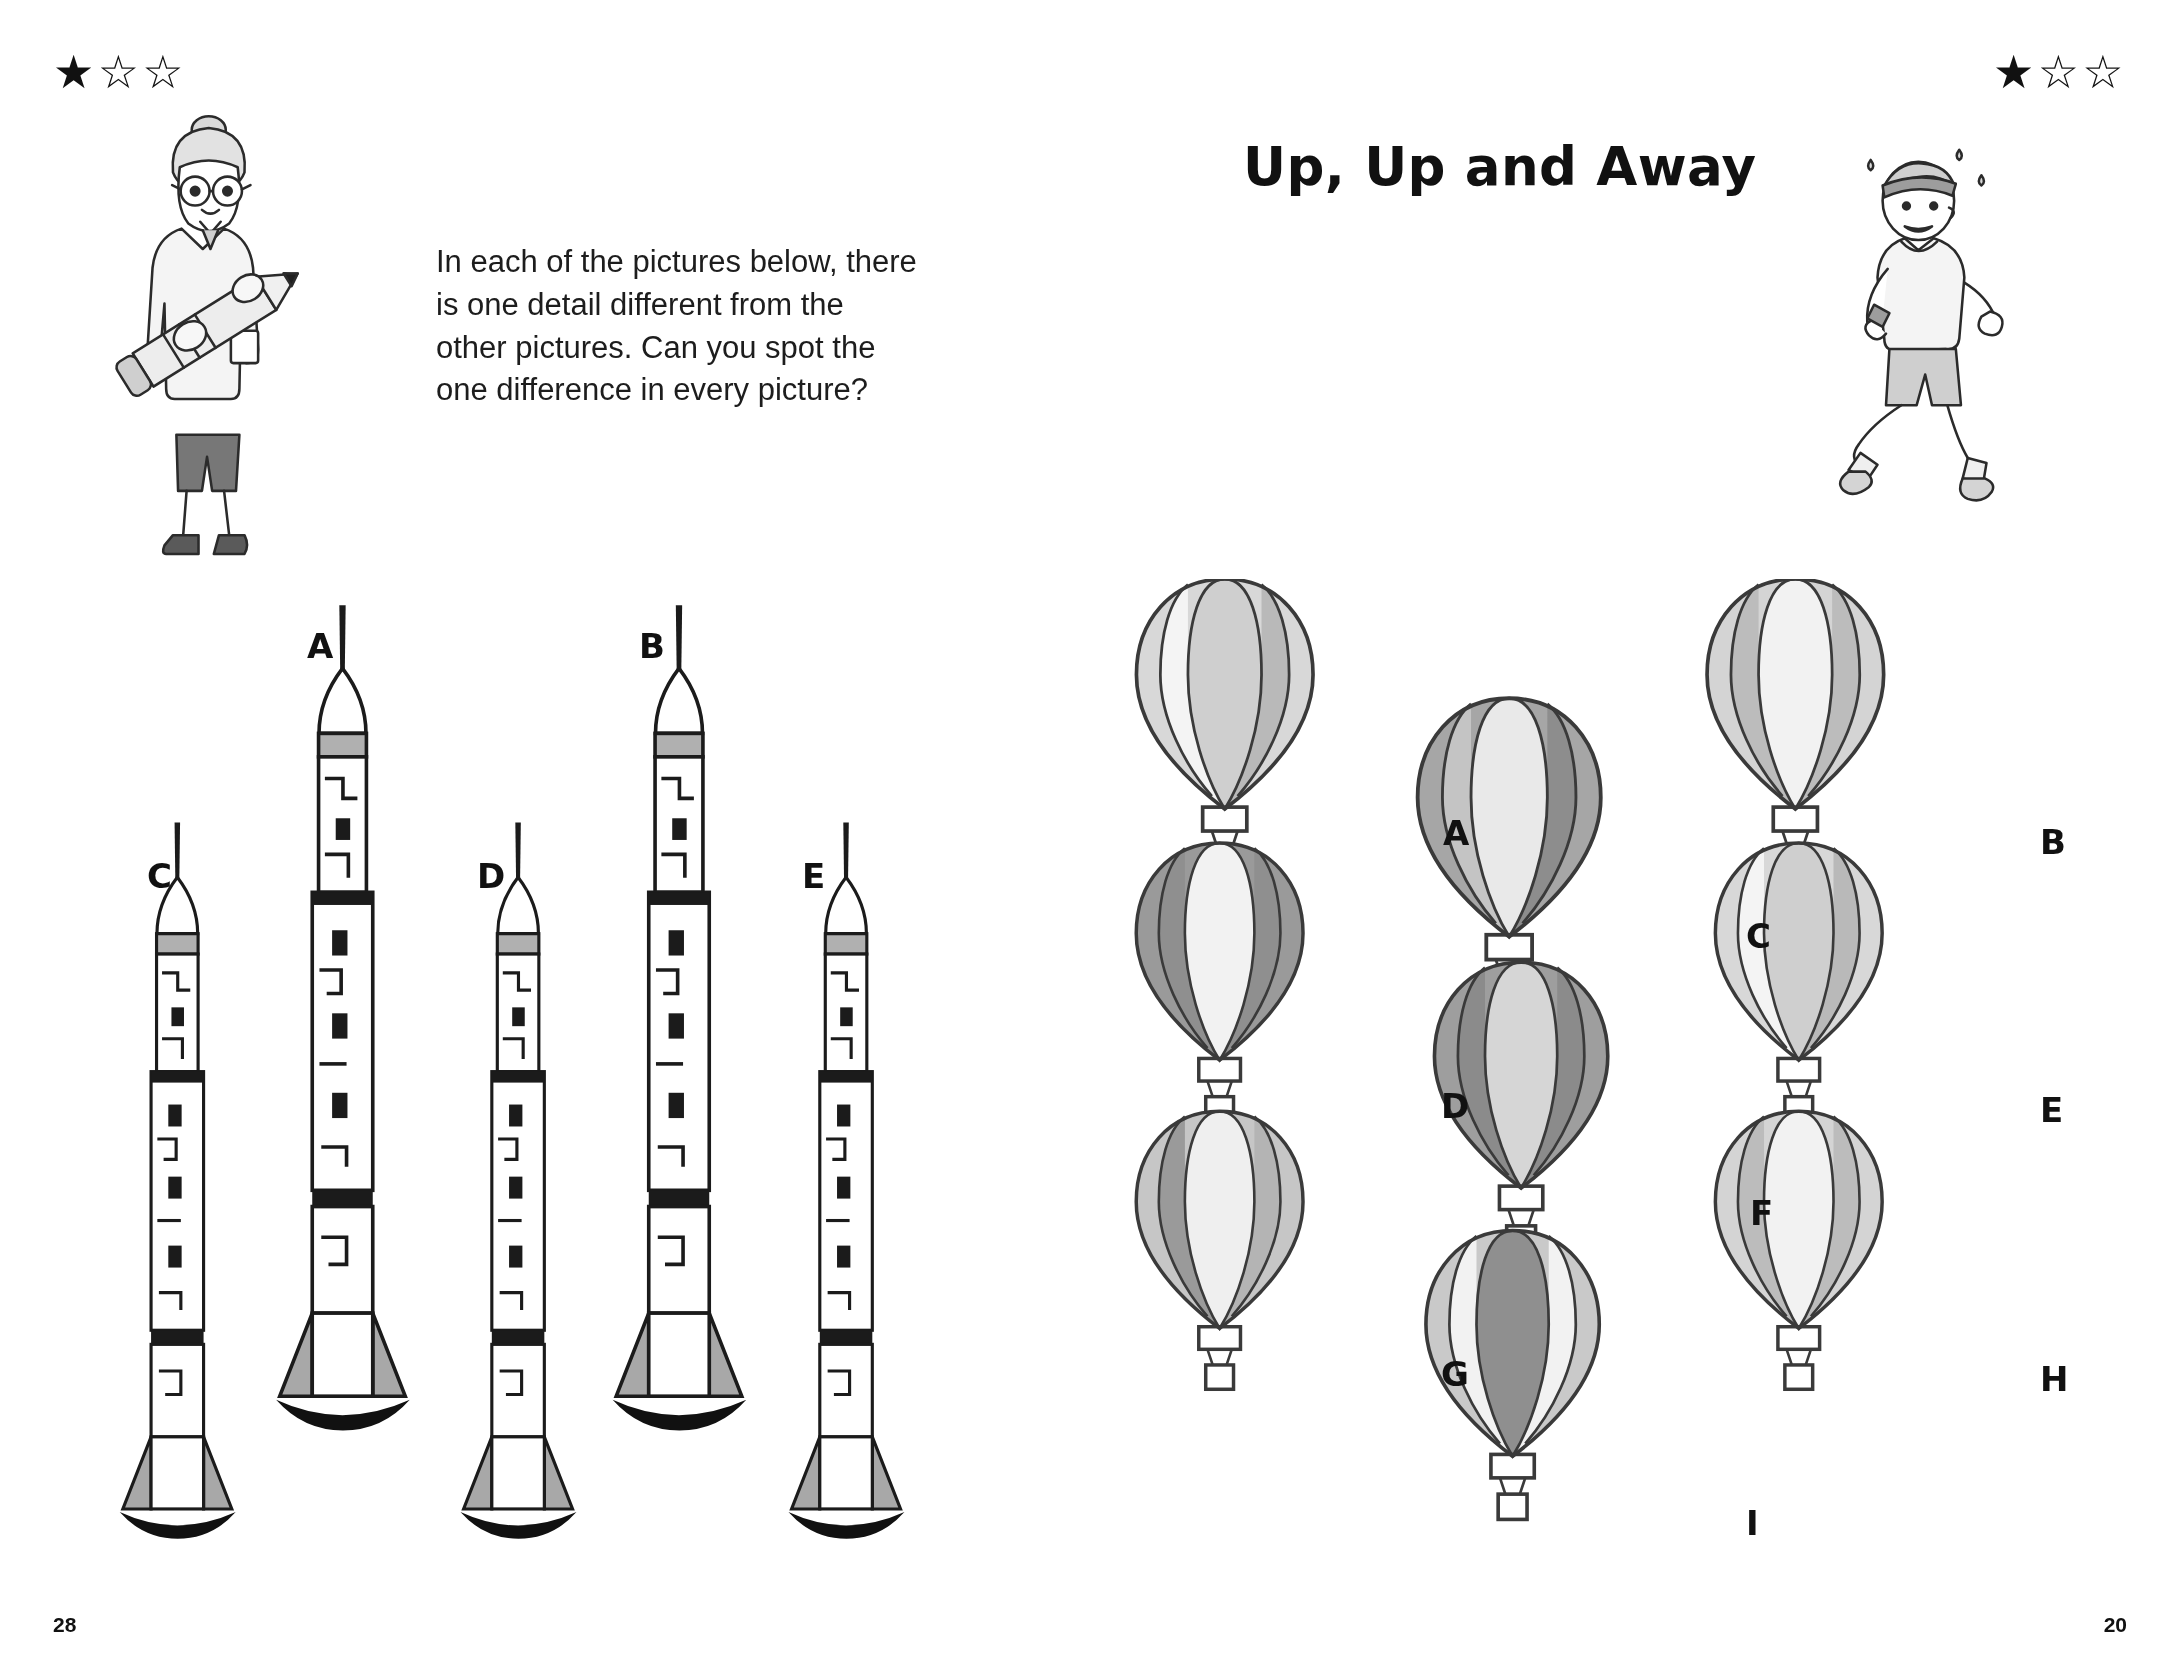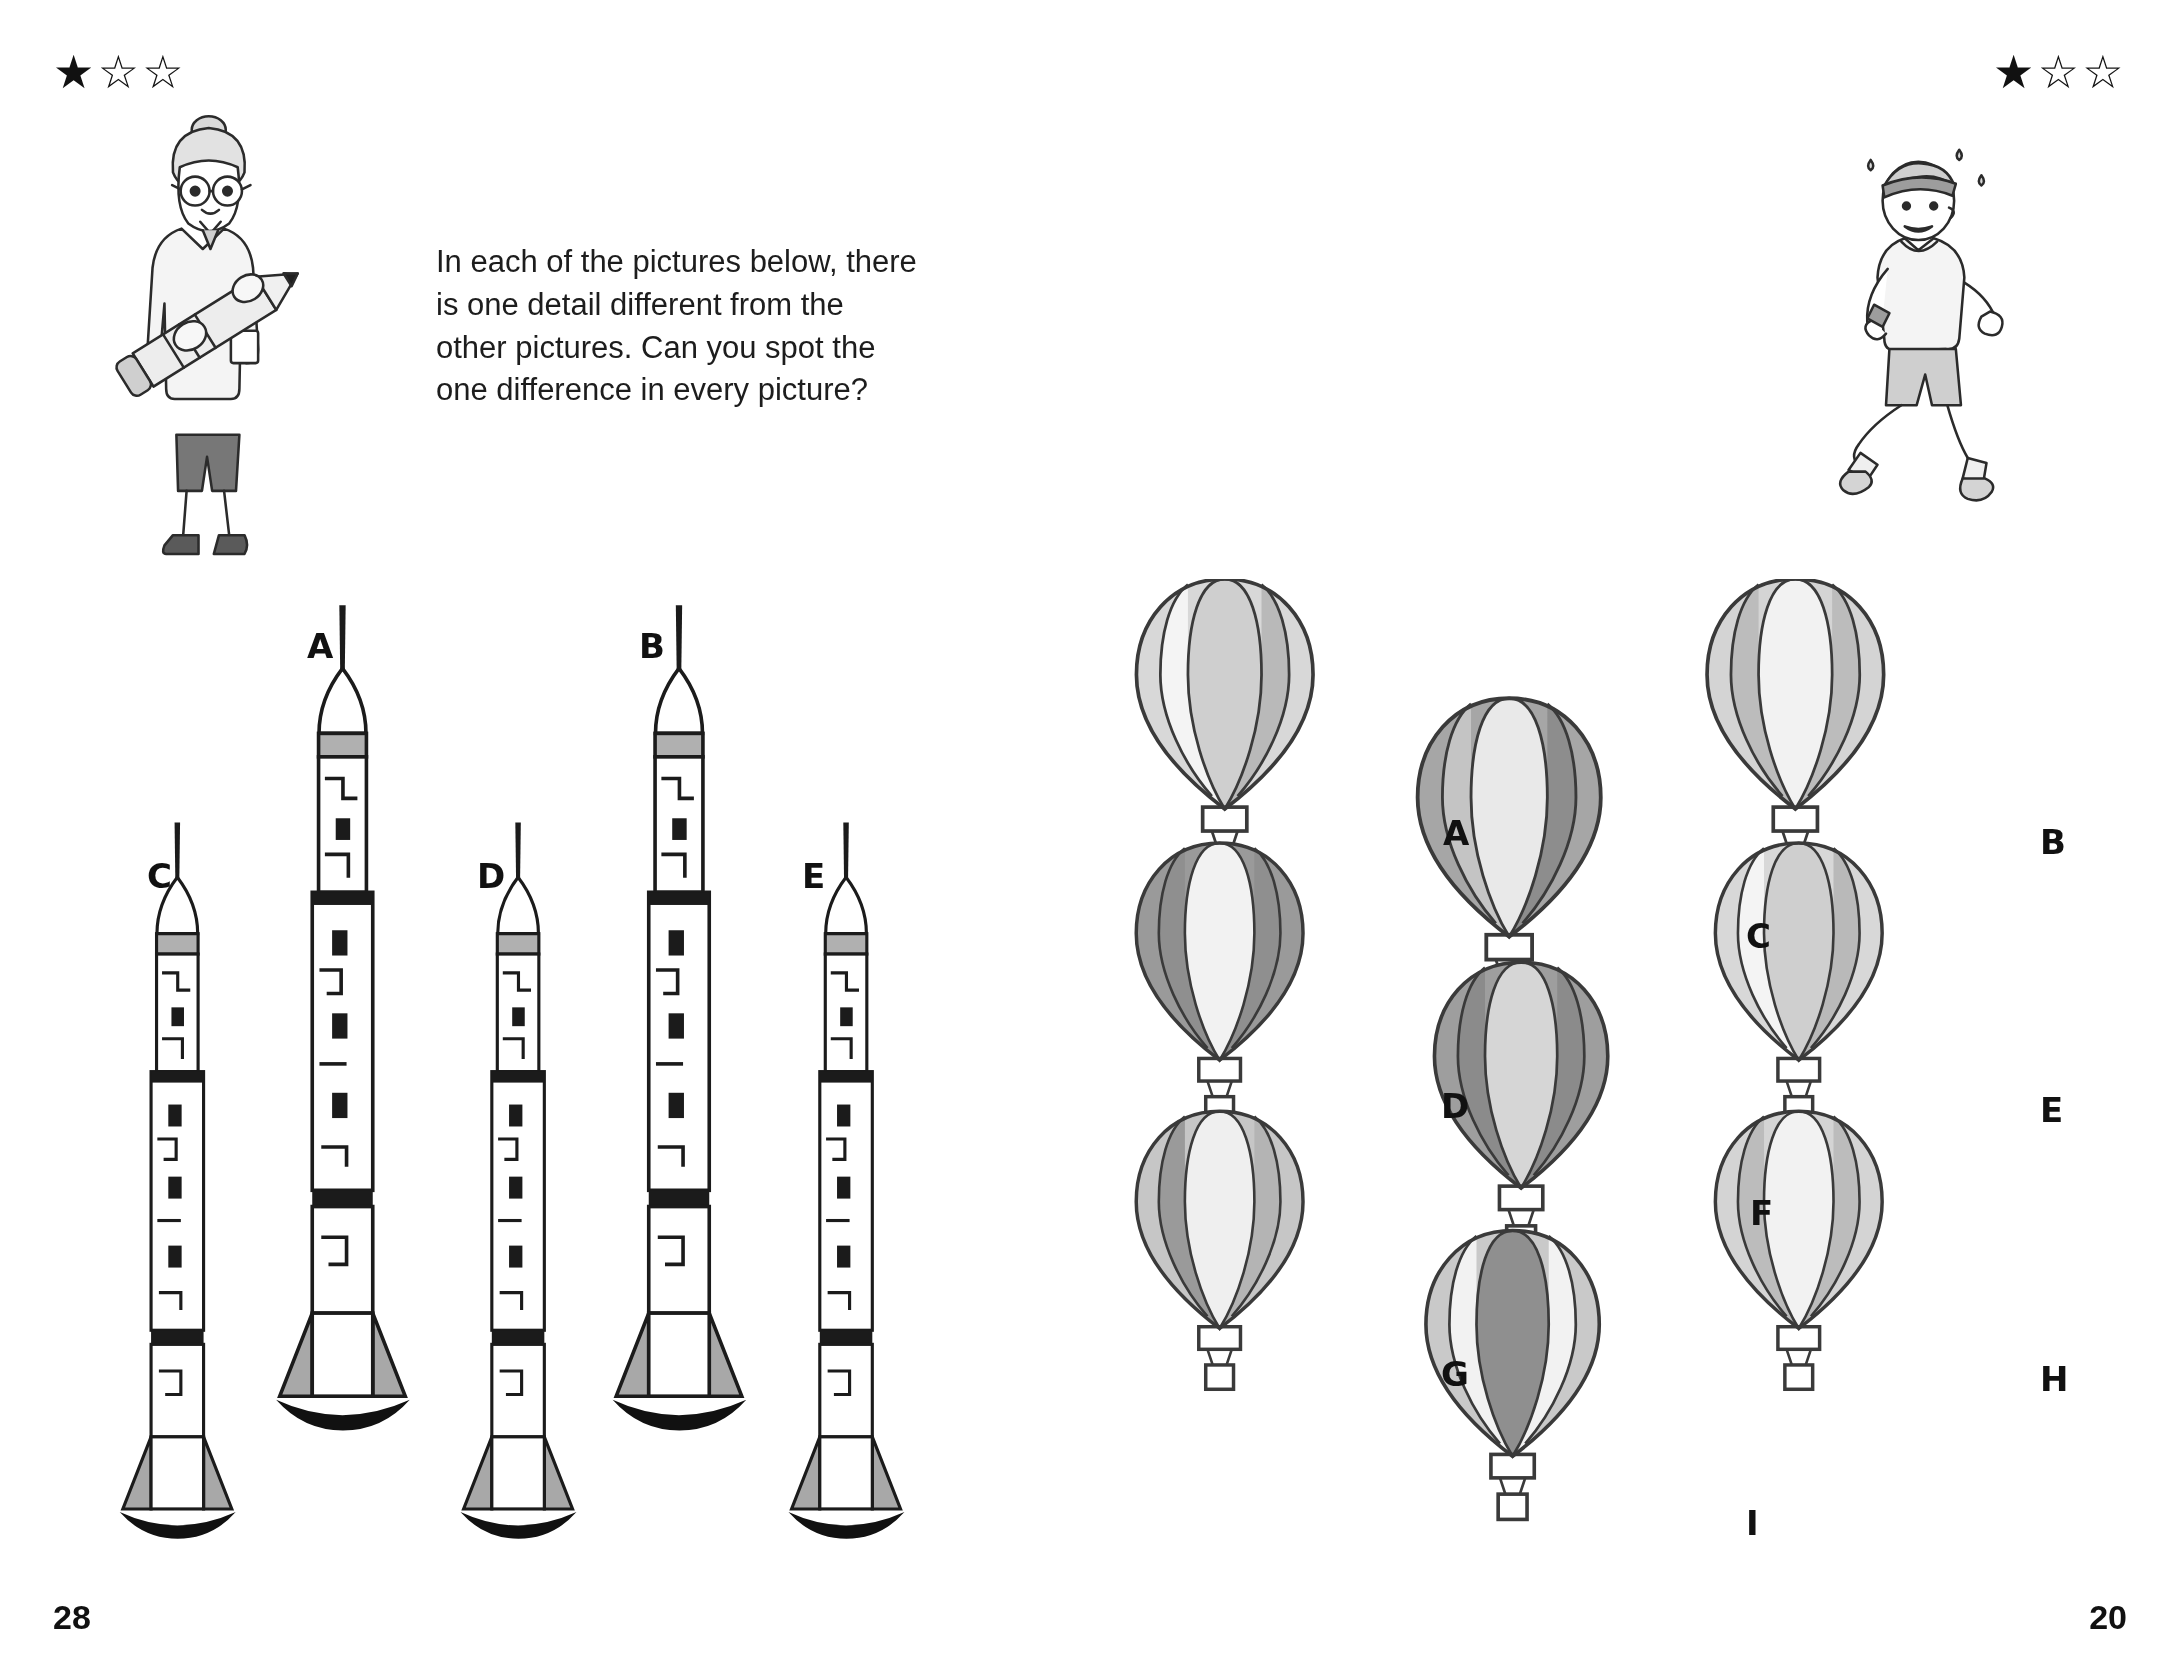--- a/index.html
+++ b/index.html
@@ -51,21 +51,21 @@
     position: absolute;
     font-size: 31px;
     line-height: 1.38;
     color: #1d1d1d;
   }
 
   
   .page-number {
     position: absolute;
     bottom: 37px;
-    font-size: 34px;
+    font-size: 21px;
     font-weight: bold;
     color: #111;
   }
   .pn-left { left: 53px; }
   .pn-right { right: 53px; }
 
   
   .label {
     position: absolute;
     font-family: "DejaVu Sans", sans-serif;
@@ -203,20 +203,21 @@
 
   <div class="page-number pn-left">28</div>
 </div>
 
 <div class="page page-right">
 
   <div class="stars stars-right">
     <span>★</span><span>☆</span><span>☆</span>
   </div>
 
+  <div class="puzzle-title" style="left:153px; top:136px;">Up, Up and Away</div>
 
   <div class="art" style="left:733px; top:136px;">
     <svg width="281" height="426" viewBox="0 0 330 500">
       <g fill="none" stroke="#2b2b2b" stroke-width="3" stroke-linejoin="round" stroke-linecap="round">
 
         <path d="M56 28 q6 8 0 12 q-6 -4 0 -12z" fill="#d9d9d9"></path>
         <path d="M160 16 q6 8 0 12 q-6 -4 0 -12z" fill="#d9d9d9"></path>
         <path d="M186 46 q6 8 0 12 q-6 -4 0 -12z" fill="#d9d9d9"></path>
 
         <ellipse cx="112" cy="76" rx="42" ry="46" fill="#fff"></ellipse>

